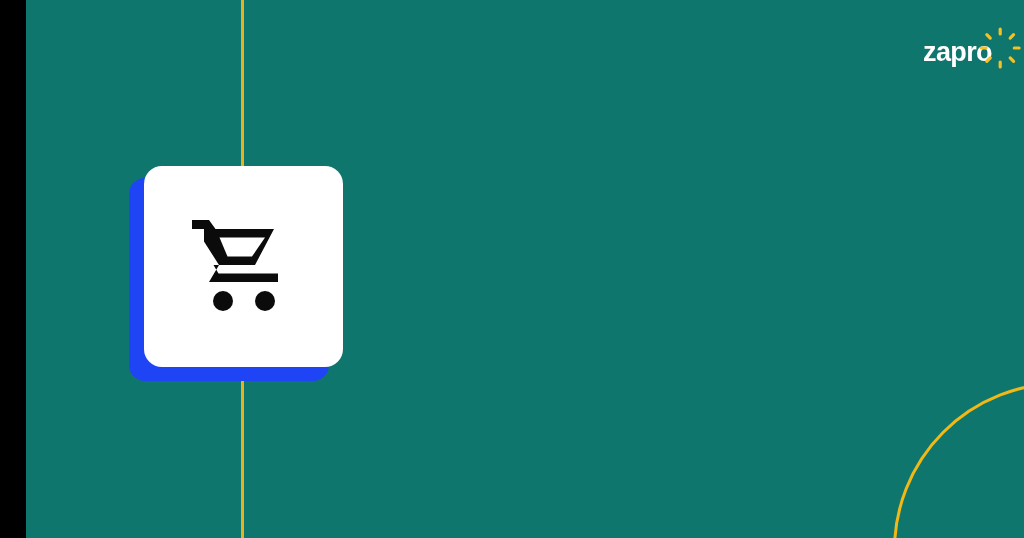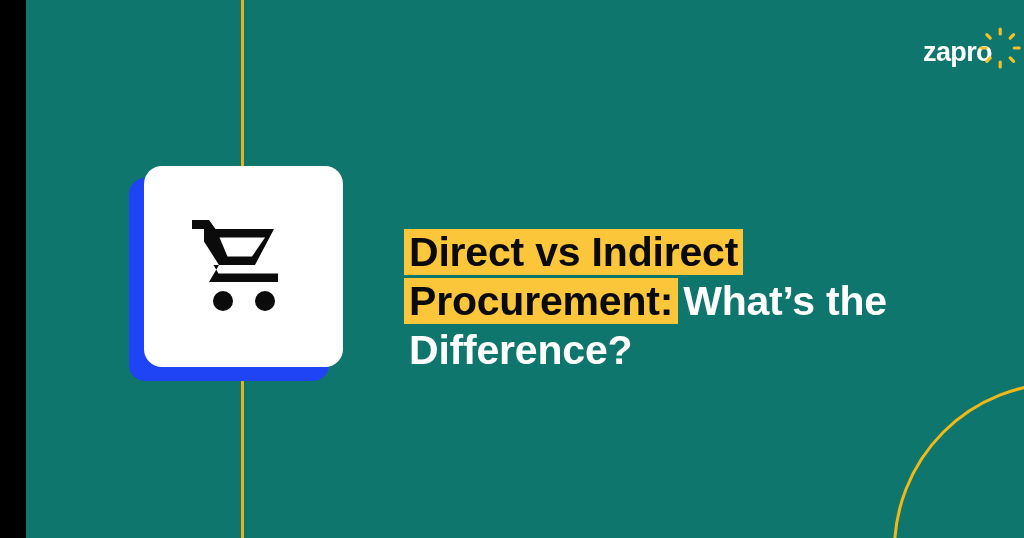--- a/index.html
+++ b/index.html
@@ -169,25 +169,14 @@
 
             <path fill="#FFFFFF" d="M27.5 17.5 h45.5 L60 36.5 H35.5 Z"></path>
           </g>
           <circle cx="31" cy="81" r="10" fill="#0B0B0B"></circle>
           <circle cx="73" cy="81" r="10" fill="#0B0B0B"></circle>
         </svg>
       </span>
     </div>
   </div>
 
-  <div class="headline">
-    <p class="headline-line">
-      <span class="seg seg-hl">Direct vs Indirect</span>
-    </p>
-    <p class="headline-line">
-      <span class="seg seg-hl">Procurement:</span><span class="seg seg-plain">What’s the</span>
-    </p>
-    <p class="headline-line">
-      <span class="seg seg-plain">Difference?</span>
-    </p>
-  </div>
 
 </div>
 
 </body></html>

